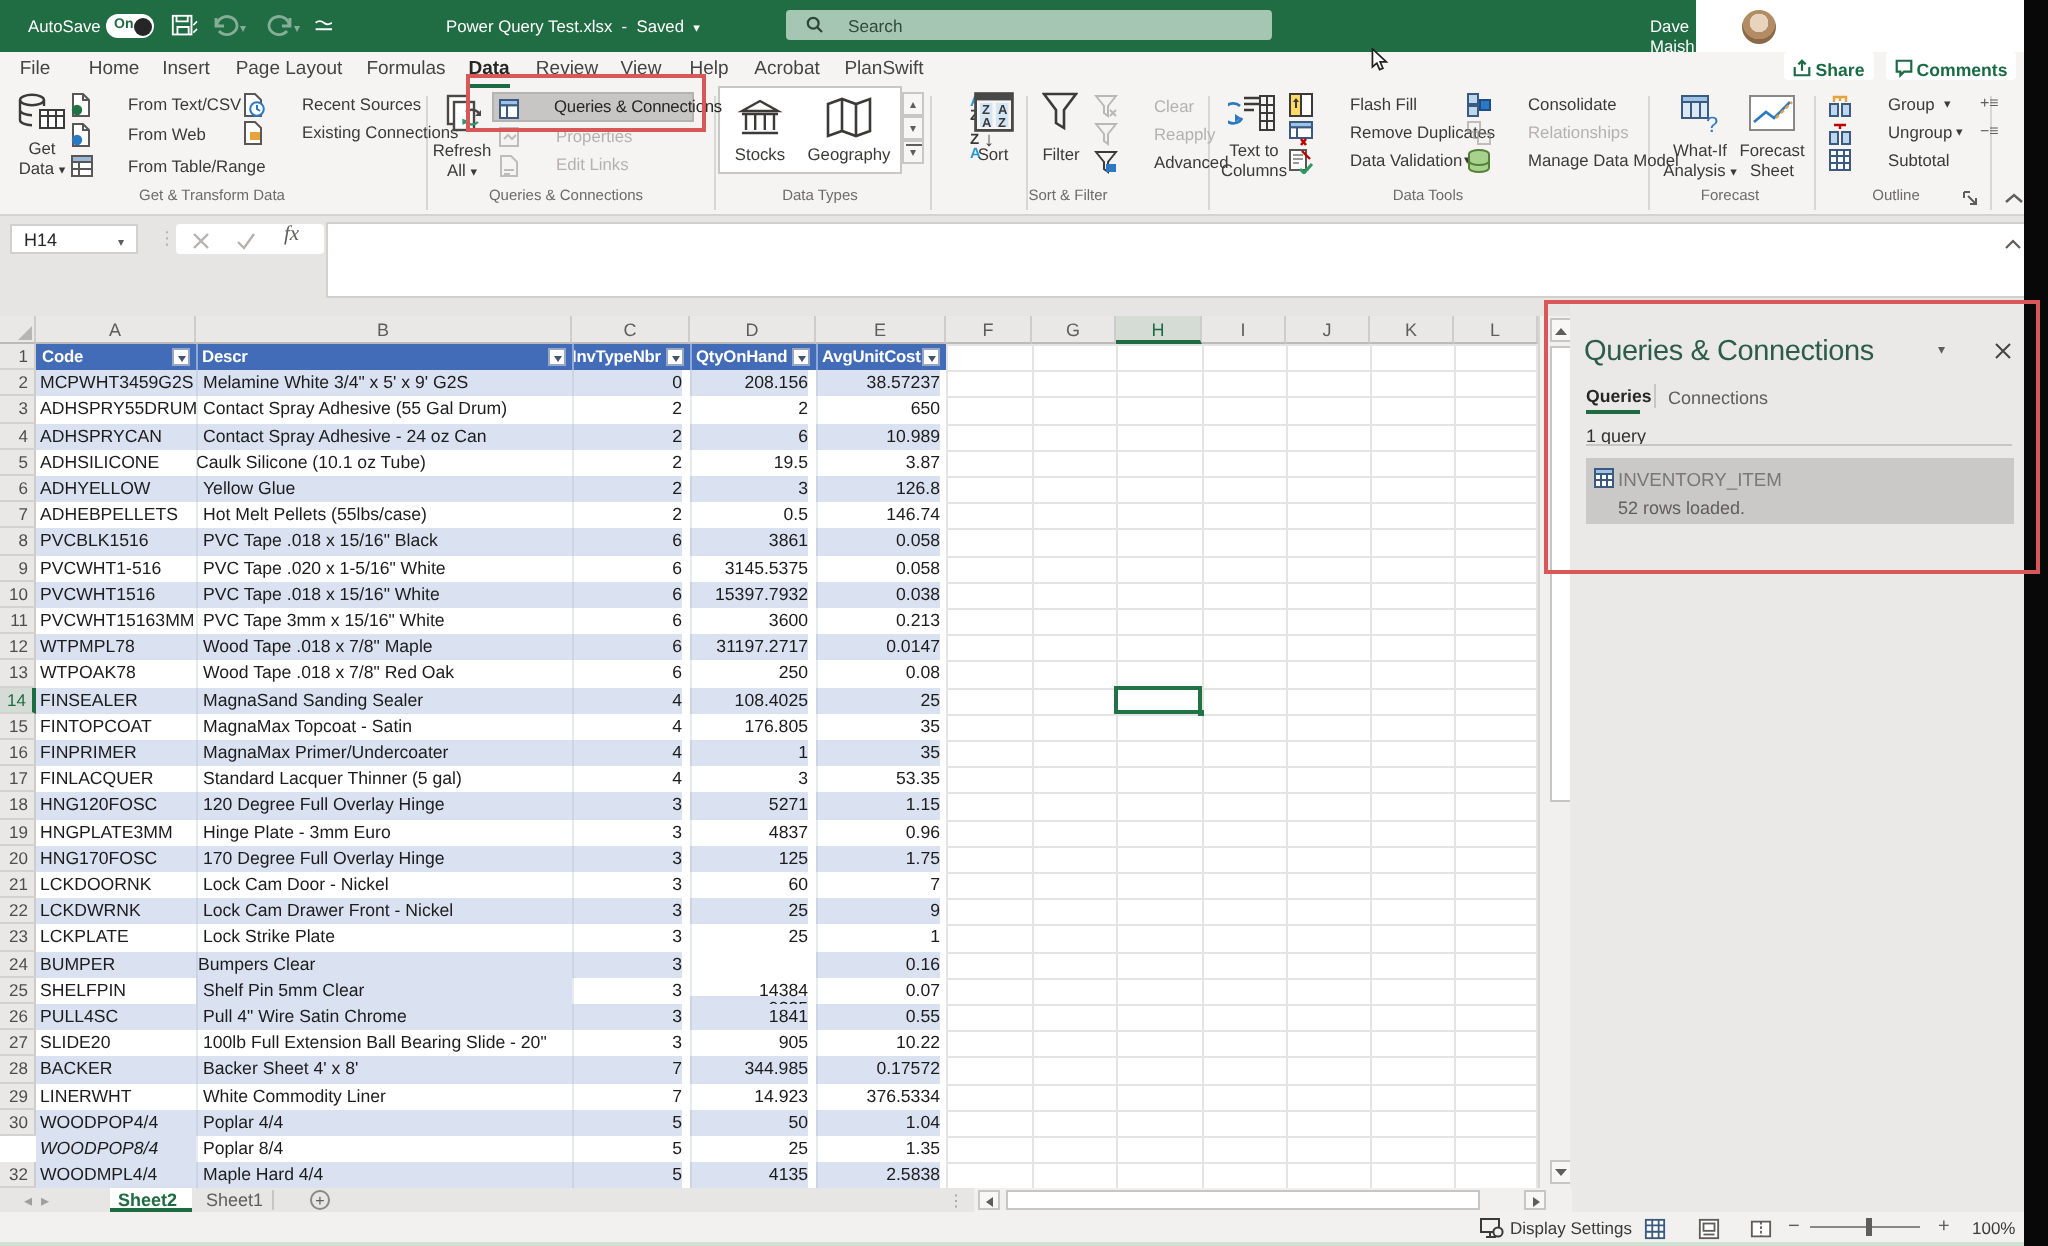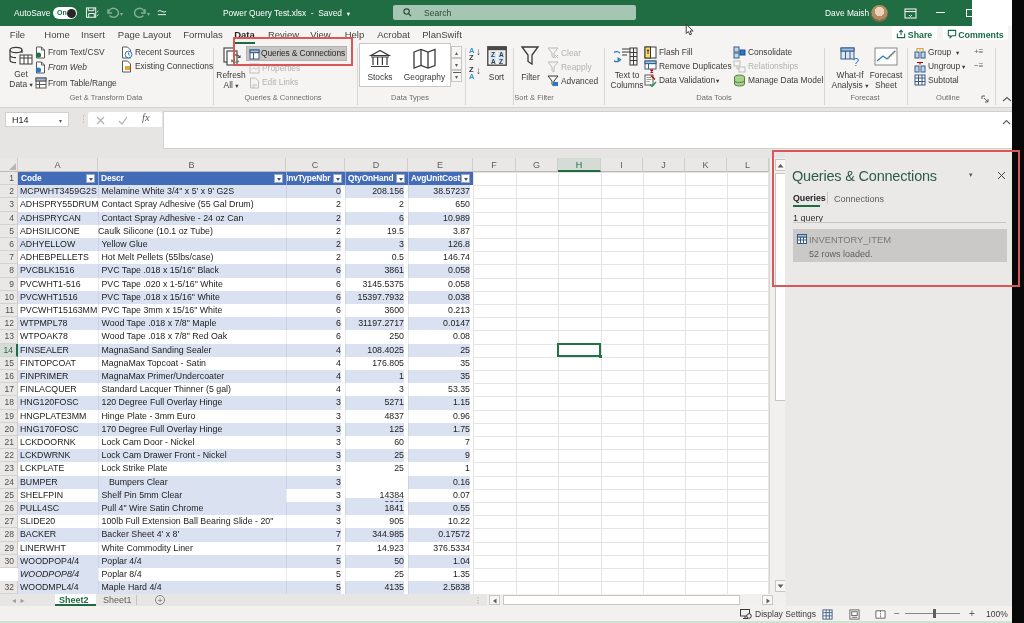--- a/index.html
+++ b/index.html
@@ -1,27 +1,27 @@
 <!DOCTYPE html>
 <html><head><meta charset="utf-8"><style>
 *{margin:0;padding:0;box-sizing:border-box;}
 html,body{width:1024px;height:623px;overflow:hidden;}
 body{font-family:"Liberation Sans",sans-serif;position:relative;background:#fff;}
 .ab{position:absolute;}
 
-#title{left:0;top:0;width:972px;height:26px;background:#206c43;color:#fff;}
+#title{left:0;top:0;width:848px;height:26px;background:#206c43;color:#fff;}
 #title .t{font-size:8.4px;}
 
 #tabrow{left:0;top:26px;width:1012px;height:19px;background:#f5f4f2;}
 .tab{position:absolute;top:0;height:18px;line-height:18px;font-size:9.5px;color:#444;text-align:center;}
 
 #ribbon{left:0;top:45px;width:1012px;height:63px;background:#f5f4f2;border-bottom:1px solid #d5d3d1;}
 .rsep{position:absolute;top:3px;height:86px;width:1px;background:#d9d7d5;}
 .glabel{position:absolute;top:92px;height:11px;line-height:11px;font-size:7.5px;color:#6d6b69;text-align:center;}
-.rtxt{position:absolute;font-size:8.4px;color:#3b3a39;white-space:nowrap;line-height:13px;}
+.rtxt{position:absolute;font-size:8.4px;color:#3b3a39;white-space:nowrap;line-height:13px;margin-left:16px;}
 .rgrey{color:#b4b2b0;}
 .bigtxt{position:absolute;font-size:8.4px;color:#3b3a39;text-align:center;line-height:10px;white-space:nowrap;}
 
 #fbar{left:0;top:108px;width:1012px;height:50px;background:#e6e5e3;}
 
 .colhdr{position:absolute;top:158px;height:14px;background:#e9e8e6;border-right:1px solid #cfcdcb;border-bottom:1px solid #bdbbb9;font-size:9px;color:#5f5d5b;text-align:center;line-height:14px;}
 
 .rownum{position:absolute;left:0;width:18px;background:#e9e8e6;border-right:1px solid #cfcdcb;border-bottom:1px solid #d4d2d0;font-size:8.5px;color:#4f4d4b;text-align:right;padding-right:3px;}
 .cell{position:absolute;font-size:8.8px;color:#1c1c1c;white-space:nowrap;overflow:hidden;line-height:13px;}
 .num{text-align:right;}
@@ -135,21 +135,21 @@
     <path d="M1.5 1h5l3 3v8h-8z" fill="#fff" stroke="#5a5856" stroke-width="1"></path>
     <path d="M6.5 1v3h3" fill="none" stroke="#5a5856" stroke-width="1"></path>
     <circle cx="3.5" cy="9" r="2.6" fill="#217346"></circle>
   </svg>
 <span class="rtxt" style="left:48px;top:46px;">From Text/CSV</span>
 <svg class="ico" style="left:35px;top:61px" width="11" height="13" viewBox="0 0 11 13">
     <path d="M1.5 1h5l3 3v8h-8z" fill="#fff" stroke="#5a5856" stroke-width="1"></path>
     <path d="M6.5 1v3h3" fill="none" stroke="#5a5856" stroke-width="1"></path>
     <circle cx="3.5" cy="9" r="2.6" fill="#2b79c2"></circle>
   </svg>
-<span class="rtxt" style="left:48px;top:61px;font-style:italic;">From Web</span>
+<span class="rtxt" style="left:48px;top:61px;">From Web</span>
 <svg class="ico" style="left:35px;top:77px" width="12" height="12" viewBox="0 0 12 12">
     <rect x="1" y="1" width="10" height="10" fill="#fff" stroke="#5a5856"></rect>
     <path d="M1 4h10M4.5 1v10M1 7.5h10" stroke="#5a5856"></path>
     <rect x="1" y="1" width="10" height="3" fill="#9fb8d8" stroke="#5a5856"></rect>
   </svg>
 <span class="rtxt" style="left:48px;top:76.5px;">From Table/Range</span>
 <svg class="ico" style="left:121px;top:46px" width="12" height="13" viewBox="0 0 12 13">
     <path d="M1.5 1h5l3 3v8h-8z" fill="#fff" stroke="#5a5856"></path>
     <circle cx="7.5" cy="8.5" r="3.4" fill="#fff" stroke="#2b79c2"></circle>
     <path d="M7.5 6.5v2l1.5 1" fill="none" stroke="#2b79c2"></path>
@@ -556,21 +556,21 @@
 <span class="cell band" style="left:98px;top:449.2px;width:188px;height:13.2px;padding-left:3.5px;">Lock Cam Drawer Front - Nickel</span>
 <span class="cell num band" style="left:286px;top:449.2px;width:55px;height:13.2px;">3</span>
 <span class="cell num band" style="left:345px;top:449.2px;width:59px;height:13.2px;">25</span>
 <span class="cell num band" style="left:408px;top:449.2px;width:62px;height:13.2px;">9</span>
 <span class="cell" style="left:18px;top:462.4px;width:80px;height:13.2px;padding-left:2px;">LCKPLATE</span>
 <span class="cell" style="left:98px;top:462.4px;width:188px;height:13.2px;padding-left:3.5px;">Lock Strike Plate</span>
 <span class="cell num" style="left:286px;top:462.4px;width:55px;height:13.2px;">3</span>
 <span class="cell num" style="left:345px;top:462.4px;width:59px;height:13.2px;">25</span>
 <span class="cell num" style="left:408px;top:462.4px;width:62px;height:13.2px;">1</span>
 <span class="cell band" style="left:18px;top:475.6px;width:80px;height:13.2px;padding-left:2px;">BUMPER</span>
-<span class="cell band" style="left:98px;top:475.6px;width:188px;height:26px;padding-left:11px;">Bumpers Clear</span>
+<span class="cell band" style="left:98px;top:475.6px;width:188px;height:26px;padding-left:1px;">Bumpers Clear</span>
 <span class="cell num band" style="left:286px;top:475.6px;width:55px;height:13.2px;">3</span>
 <span class="cell num band" style="left:345px;top:475.6px;width:59px;height:13.2px;margin-top:22px;">9225</span>
 <span class="cell num band" style="left:408px;top:475.6px;width:62px;height:13.2px;">0.16</span>
 <span class="cell" style="left:18px;top:488.8px;width:80px;height:13.2px;padding-left:2px;">SHELFPIN</span>
 <span class="cell" style="left:98px;top:488.8px;width:188px;height:13.2px;padding-left:3.5px;">Shelf Pin 5mm Clear</span>
 <span class="cell num" style="left:286px;top:488.8px;width:55px;height:13.2px;">3</span>
 <span class="cell num" style="left:345px;top:488.8px;width:59px;height:13.2px;">14384</span>
 <span class="cell num" style="left:408px;top:488.8px;width:62px;height:13.2px;">0.07</span>
 <span class="cell band" style="left:18px;top:502.0px;width:80px;height:13.2px;padding-left:2px;">PULL4SC</span>
 <span class="cell band" style="left:98px;top:502.0px;width:188px;height:13.2px;padding-left:3.5px;">Pull 4" Wire Satin Chrome</span>

